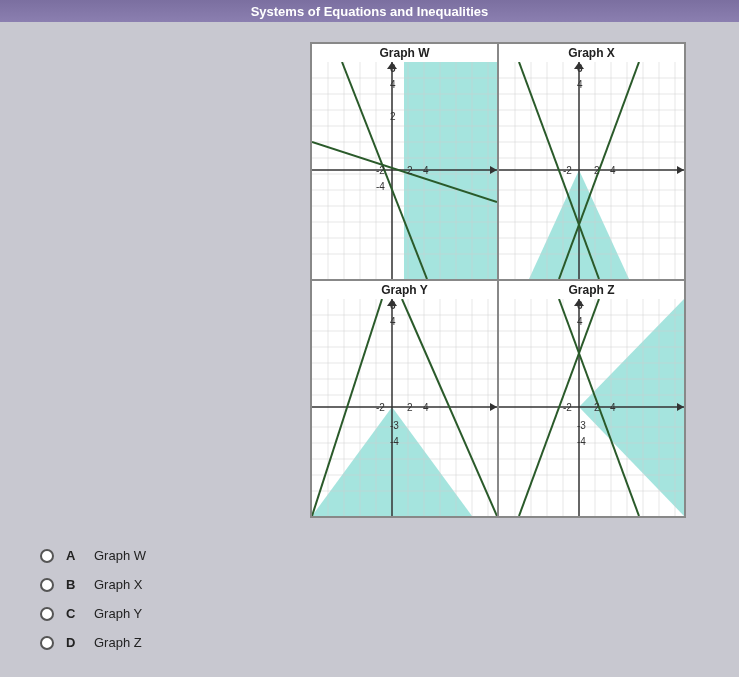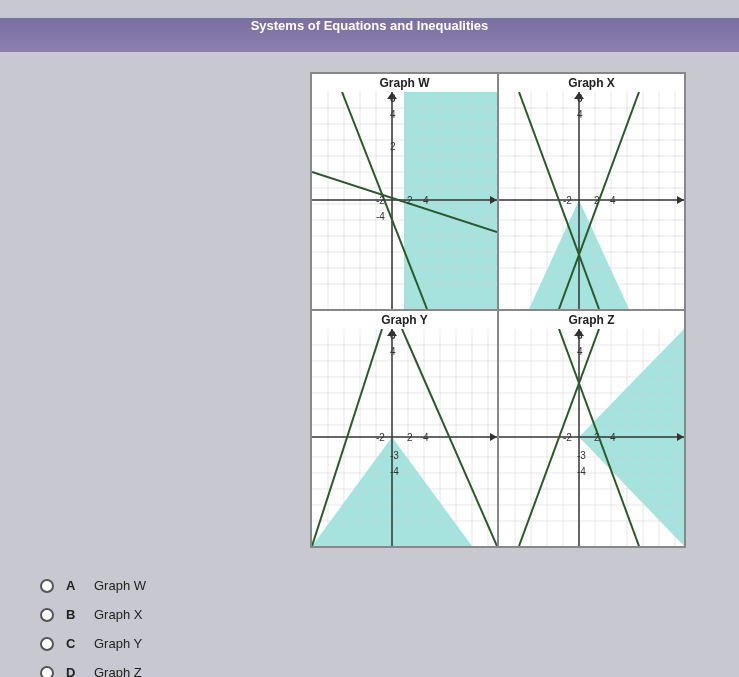--- a/index.html
+++ b/index.html
@@ -6,25 +6,25 @@
     body {
       width: 739px;
       height: 677px;
       background: #c8c8d0;
       font-family: Arial, sans-serif;
       overflow: hidden;
       position: relative;
     }
     .top-bar {
       width: 100%;
-      height: 34px;
+      height: 22px;
       background: linear-gradient(to bottom, #7b6fa0, #8b7fb0);
       display: flex;
+      align-items: center;
       justify-content: center;
-      margin-top: 18px;
     }
     .top-bar-title {
       color: white;
       font-size: 13px;
       font-weight: bold;
     }
     .main-content {
       display: flex;
       flex-direction: row;
       padding: 20px 10px 10px 10px;

